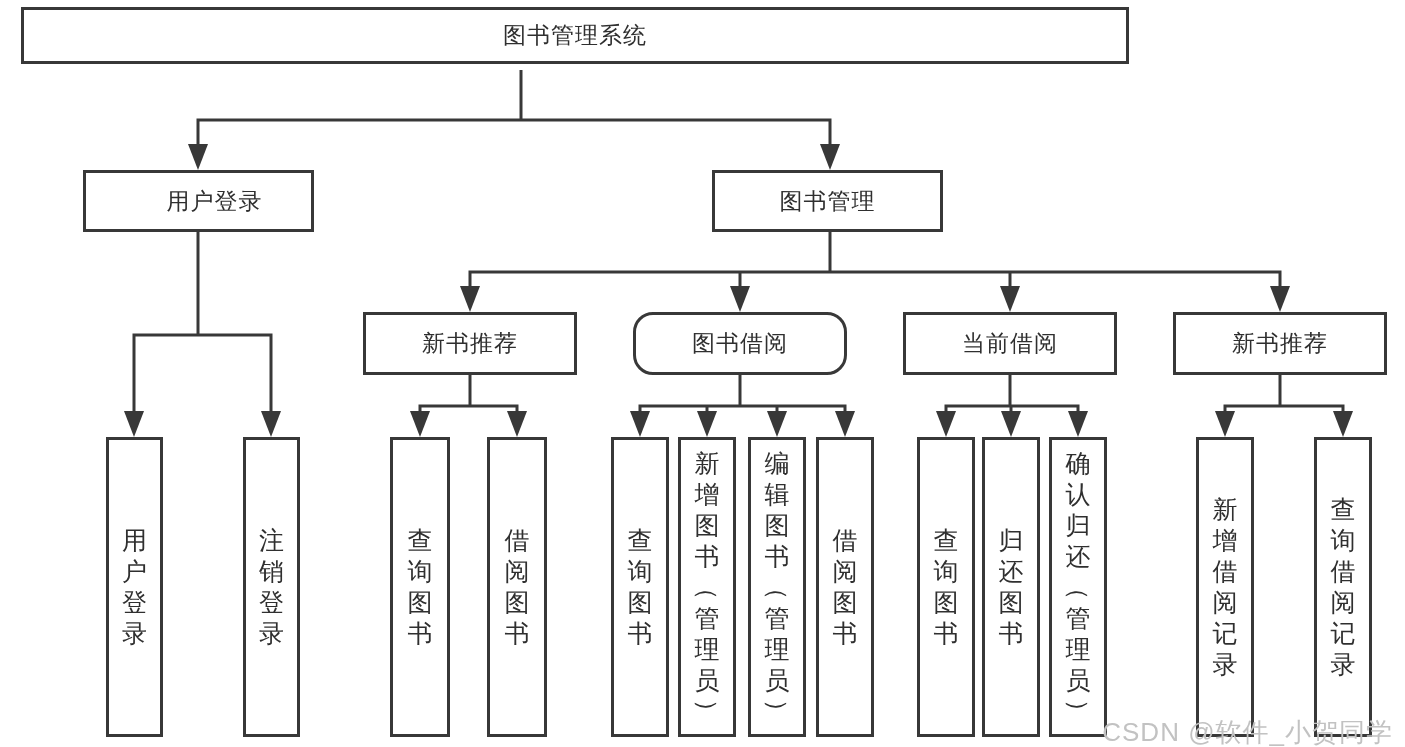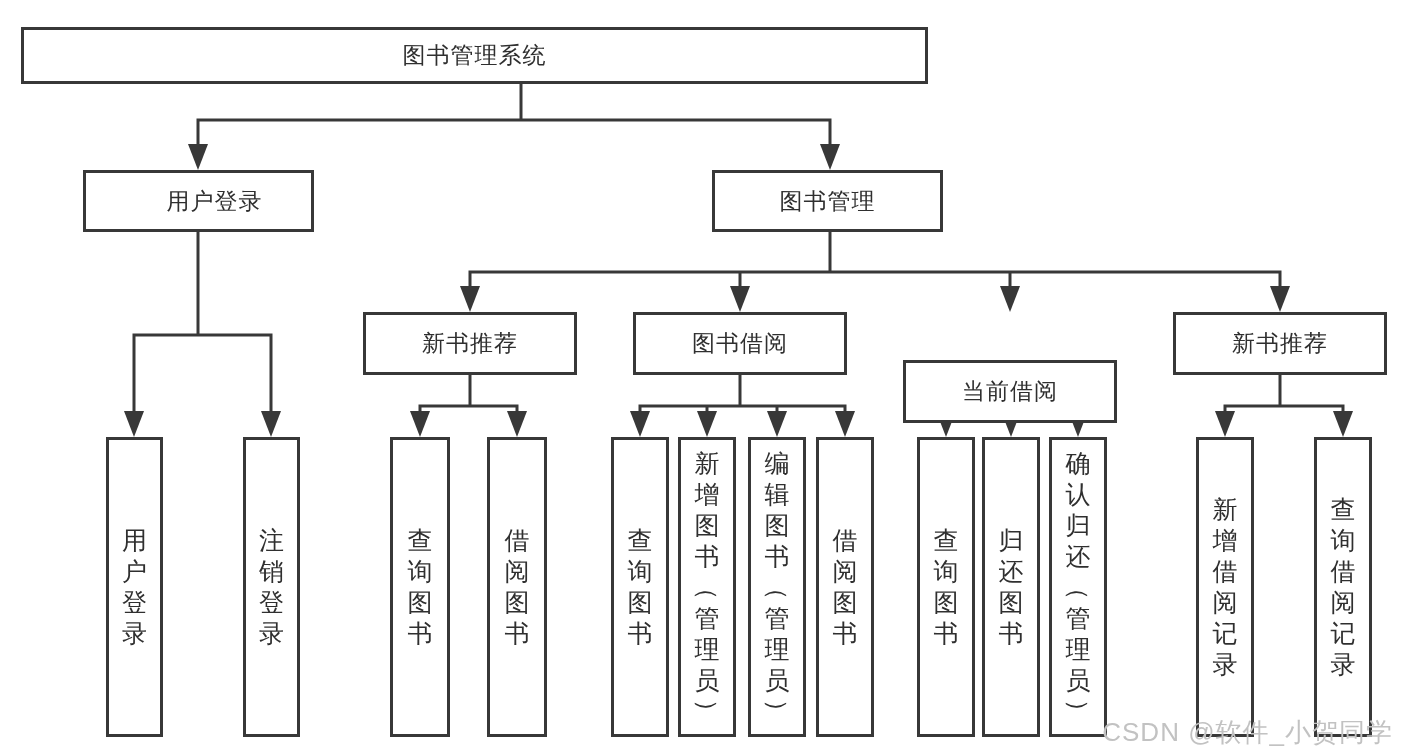--- a/index.html
+++ b/index.html
@@ -10,21 +10,21 @@
     position:absolute;
     box-sizing:border-box;
     border:3px solid #383838;
     background:#ffffff;
     display:flex;
     align-items:center;
     justify-content:center;
     color:#2f2f2f;
   }
   .hnode{font-size:23px;letter-spacing:1px;}
-  .root{left:21px;top:27px;width:907px;height:57px;}
+  .root{left:21px;top:7px;width:1108px;height:57px;}
   .lvl2{top:170px;width:231px;height:62px;}
   .lvl3{top:312px;width:214px;height:63px;}
   .leaf{
     top:437px;height:300px;
     flex-direction:column;
     font-size:25px;
     line-height:31px;
   }
   .leaf .vchar{display:block;text-align:center;}
   .leaf .vchar.rot{transform:rotate(90deg);}
@@ -100,24 +100,24 @@
   <div class="node hnode lvl2" style="left:83px;padding-left:32px;">
     <span>用户登录</span>
   </div>
   <div class="node hnode lvl3" style="left:363px;">
     <span>新书推荐</span>
   </div>
 
   <div class="node hnode lvl2" style="left:712px;">
     <span>图书管理</span>
   </div>
-  <div class="node hnode lvl3" style="left:633px;">
+  <div class="node hnode lvl3" style="left:633px;border-radius:20px;">
     <span>图书借阅</span>
   </div>
-  <div class="node hnode lvl3" style="left:903px;margin-top:48px;">
+  <div class="node hnode lvl3" style="left:903px;">
     <span>当前借阅</span>
   </div>
   <div class="node hnode lvl3" style="left:1173px;">
     <span>新书推荐</span>
   </div>
 
   <div class="node leaf" style="left:106px;width:57px;">
       <span class="vchar">用</span>
       <span class="vchar">户</span>
       <span class="vchar">登</span>

